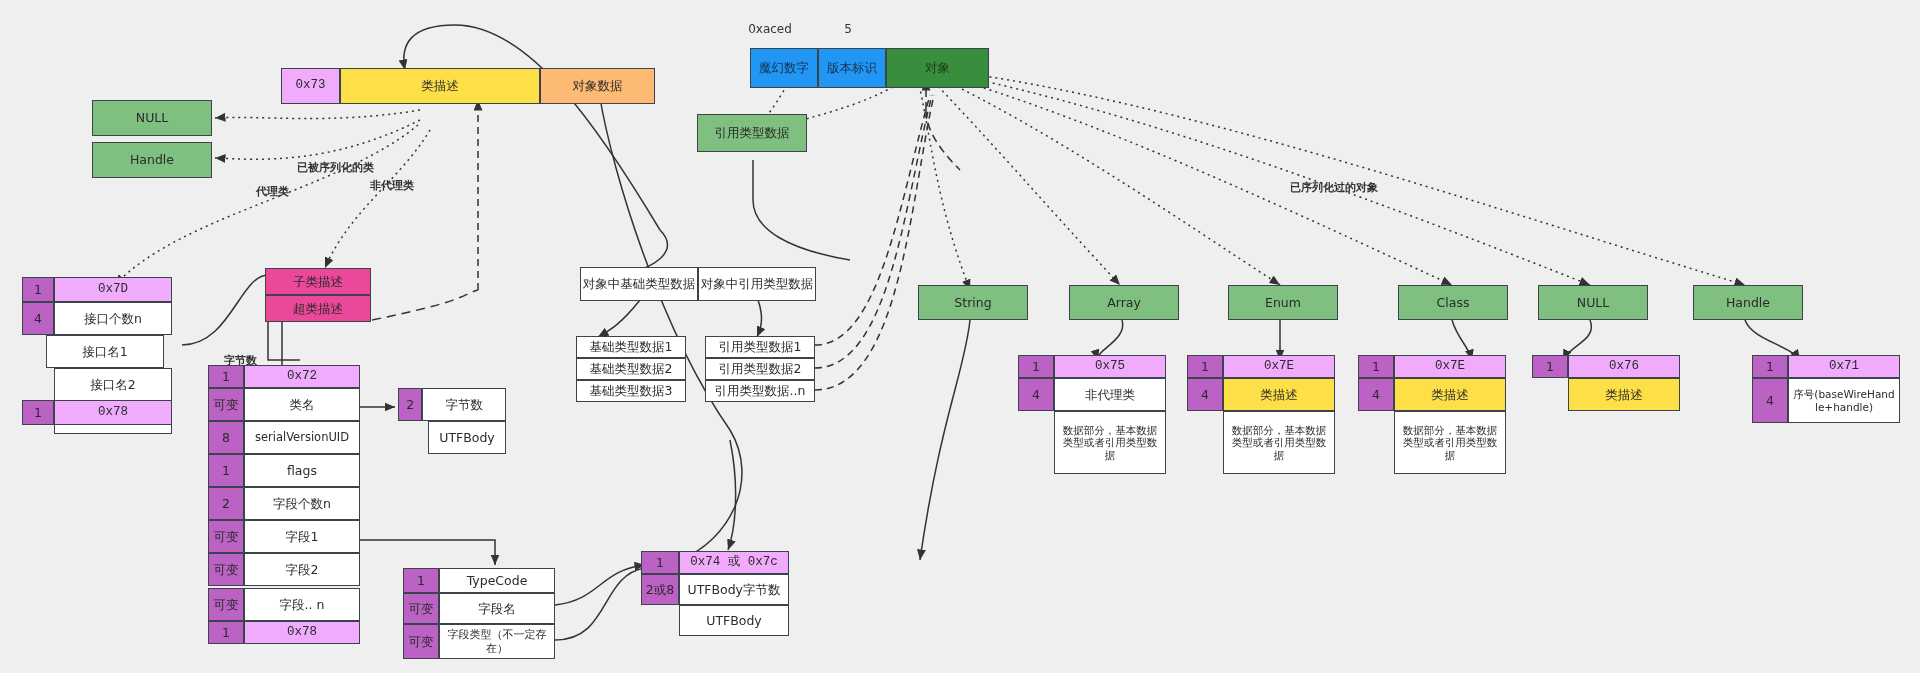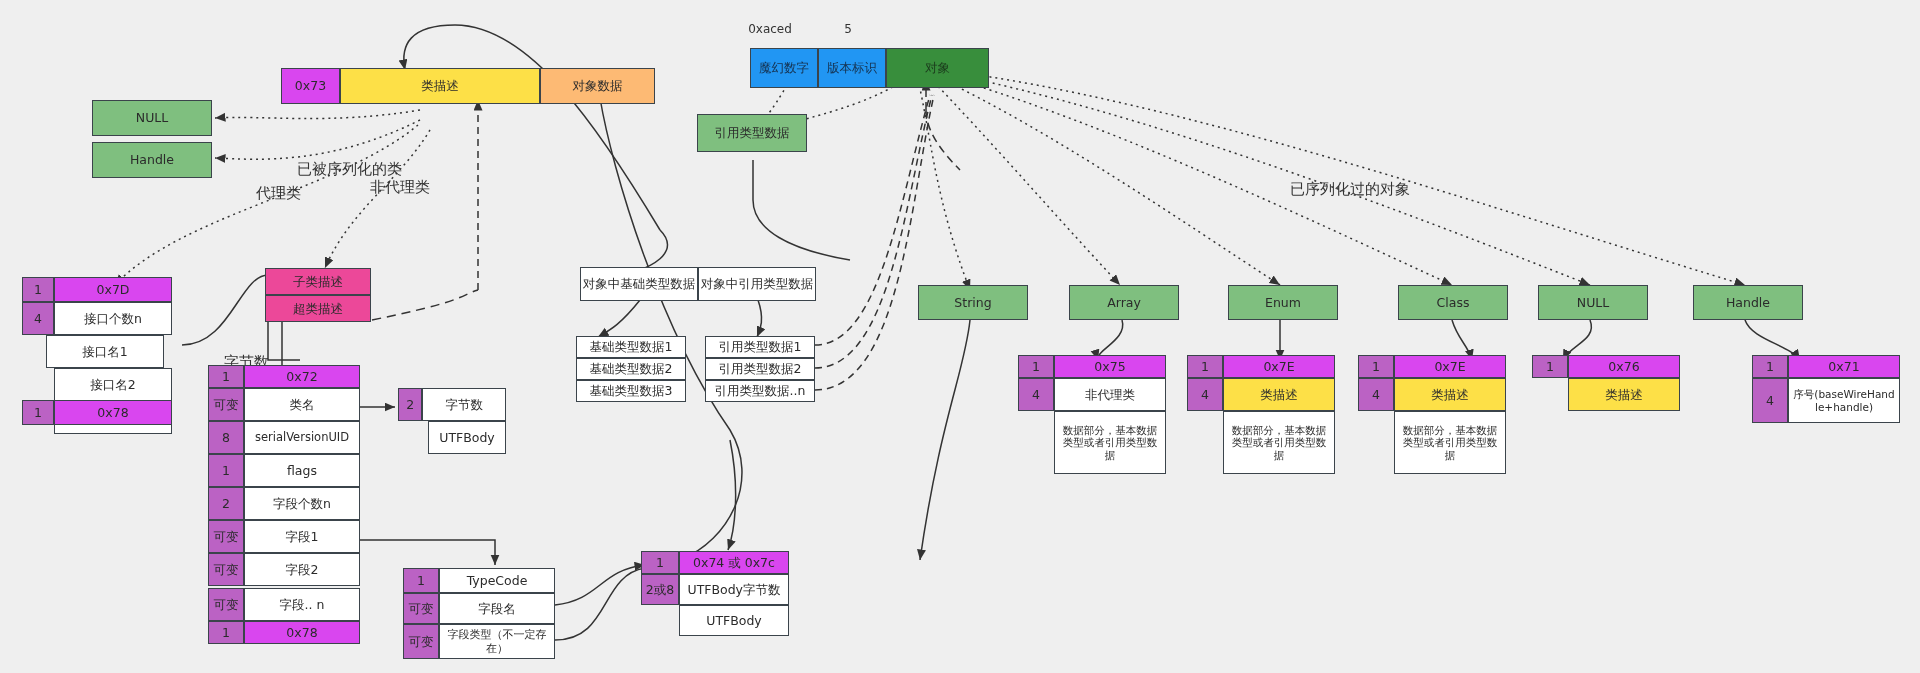--- a/index.html
+++ b/index.html
@@ -14,29 +14,29 @@
   svg.edges{position:absolute;left:0;top:0;width:1920px;height:673px;pointer-events:none;}
   .node{position:absolute;box-sizing:border-box;border:1.6px solid #3b444b;
         display:flex;align-items:center;justify-content:center;text-align:center;
         font-size:12.5px;color:#2b2b2b;line-height:1.25;}
   .green{background:#7fbf7f;}
   .blue{background:#2196f3;color:#16324f;}
   .darkgreen{background:#388e3c;color:#1b3a1c;}
   .orange{background:#fde047;}
   .orange2{background:#ec4899;text-align:center;}
   .cyan{background:#fdba74;}
-  .grey{background:#d946ef;}
+  .grey{background:#f0abfc;font-family:Liberation Mono, monospace;}
   .white{background:#ffffff;}
   .purple{background:#bb62c4;color:#3a1540;}
   .tbl{position:absolute;box-sizing:border-box;}
   .trow{display:flex;box-sizing:border-box;}
   .cell{box-sizing:border-box;border:1.6px solid #3b444b;display:flex;
         align-items:center;justify-content:center;text-align:center;
         font-size:12.5px;color:#2b2b2b;line-height:1.2;}
-  .lbl{position:absolute;font-size:15px;color:#333;white-space:nowrap;}
+  .lbl{position:absolute;font-size:11px;color:#333;white-space:nowrap;font-weight:bold;}
   .hdr{position:absolute;font-size:12px;color:#333;white-space:nowrap;}
 </style>
 </head>
 <body>
 
 <div id="canvas">
 
   <svg class="edges">
     <defs>
       <marker id="ah" markerWidth="9" markerHeight="9" refX="7" refY="3" orient="auto">

